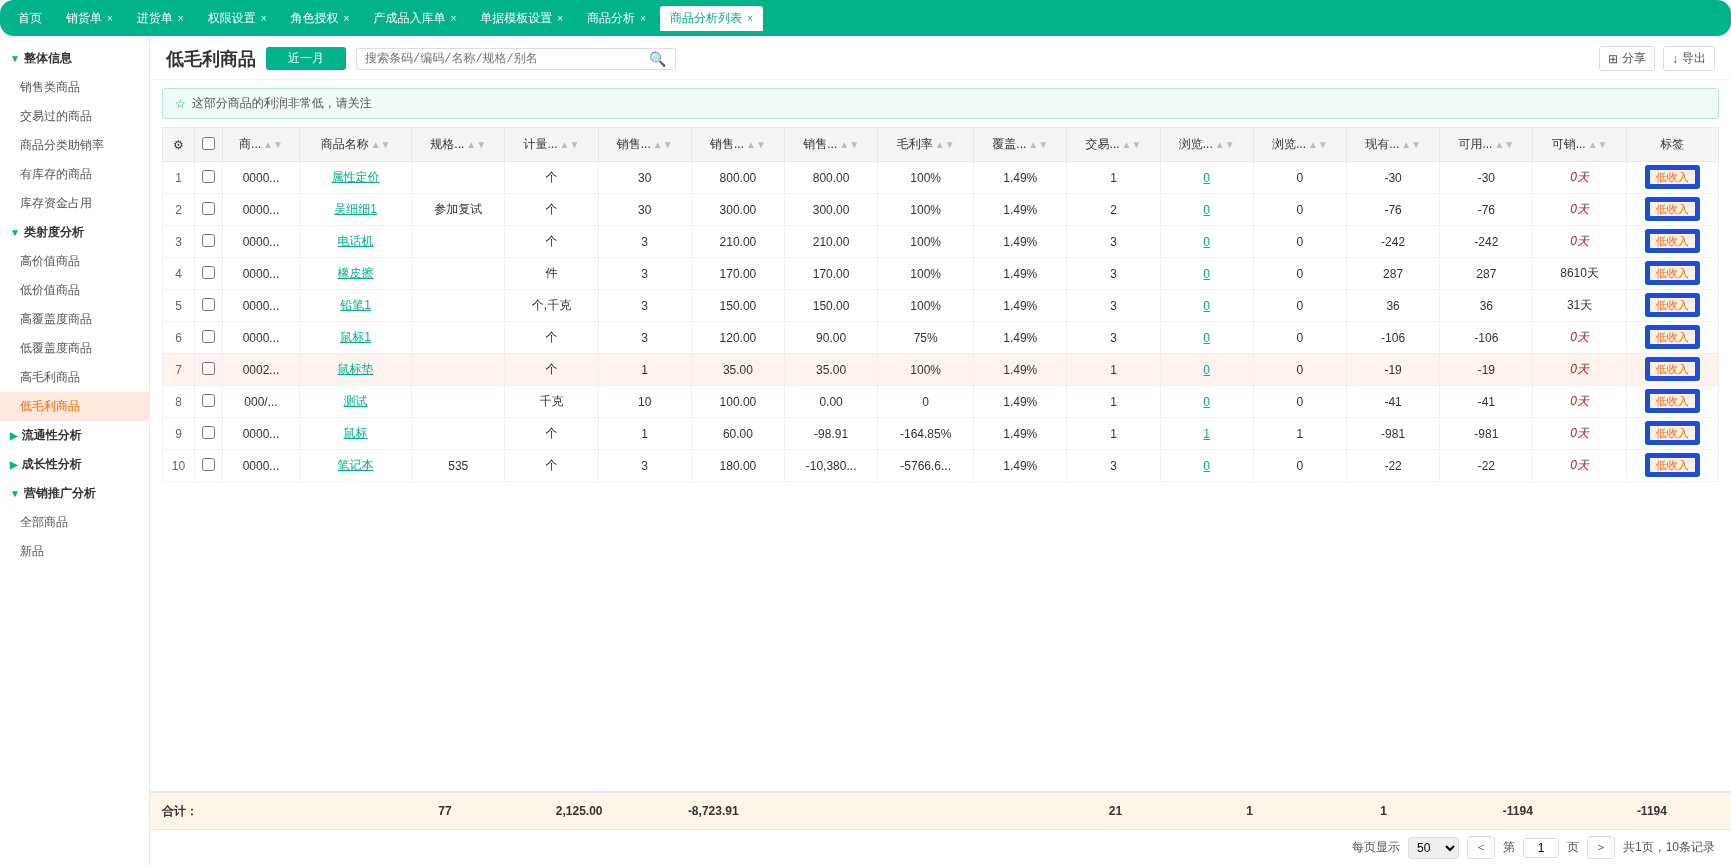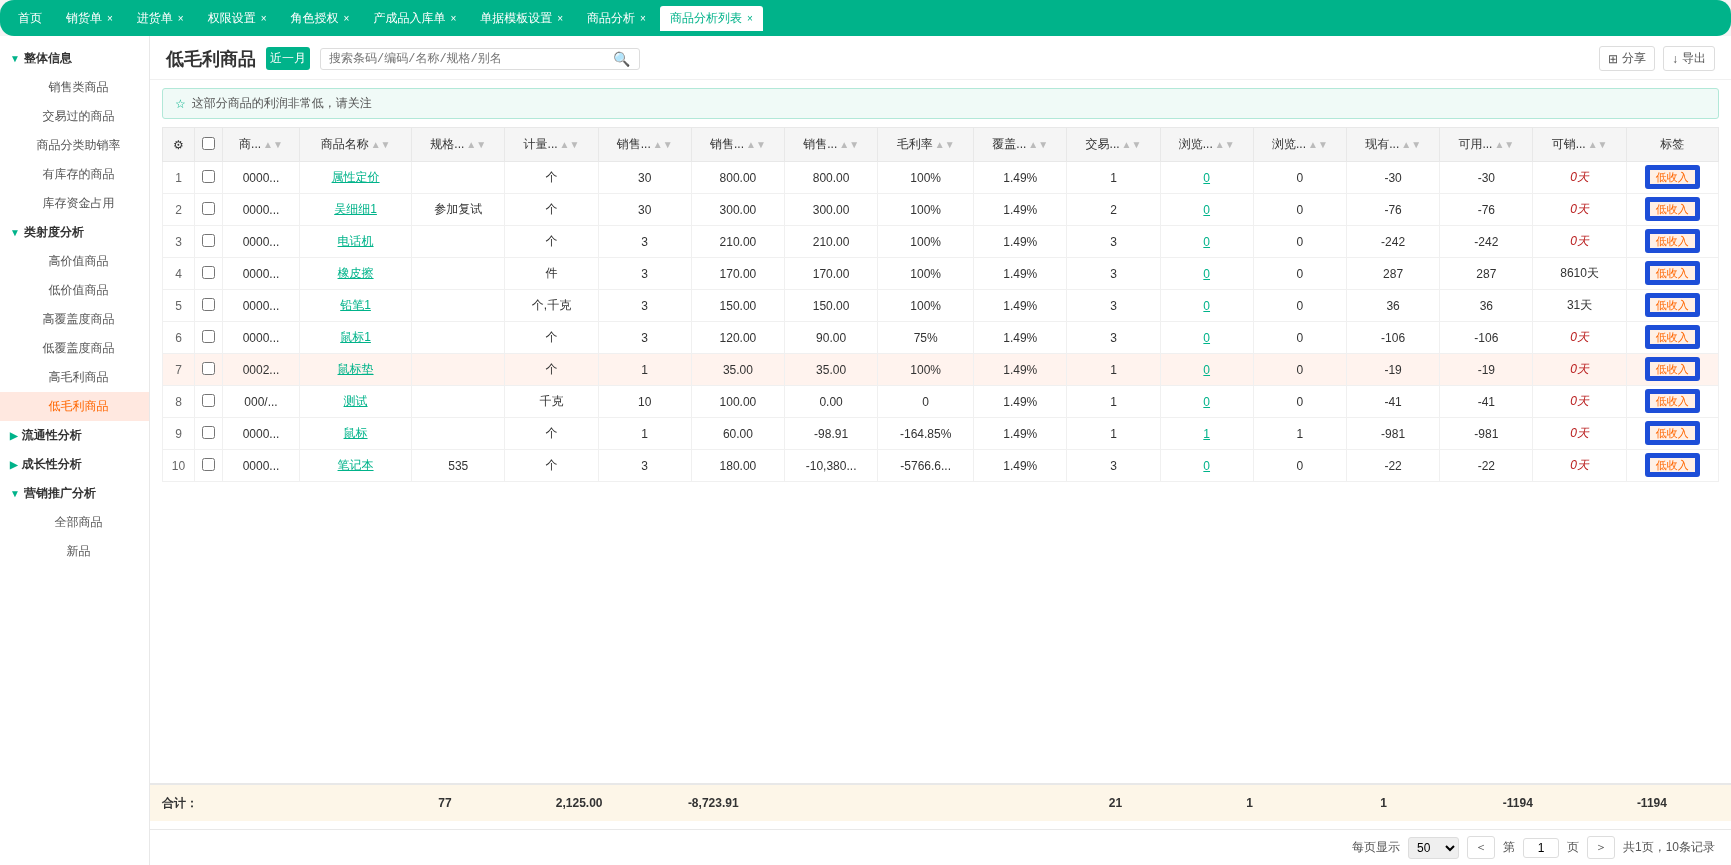--- a/index.html
+++ b/index.html
@@ -44,21 +44,20 @@
       color: #333;
       font-weight: bold;
       cursor: pointer;
     }
     .sidebar-group-title .arrow { margin-right: 4px; font-size: 10px; color: #00b38a; }
     .sidebar-item {
       padding: 6px 12px 6px 20px;
       color: #555;
       cursor: pointer;
       white-space: nowrap;
-      text-align: center;
     }
     .sidebar-item.active { background: #ffe8e0; color: #ff6600; }
 
     
     .main-content {
       flex: 1;
       display: flex;
       flex-direction: column;
       overflow: hidden;
       background: #fff;
@@ -76,21 +75,21 @@
     .page-title {
       font-size: 18px;
       font-weight: bold;
       color: #333;
     }
     .date-filter-btn {
       background: #00b38a;
       color: #fff;
       border: none;
       border-radius: 3px;
-      padding: 3px 4px;
+      padding: 3px 22px;
       cursor: pointer;
       font-size: 12px;
     }
     .search-box {
       display: flex;
       align-items: center;
       border: 1px solid #ddd;
       border-radius: 3px;
       padding: 2px 8px;
       gap: 6px;
@@ -207,21 +206,20 @@
     
     .pagination-bar {
       display: flex;
       align-items: center;
       justify-content: flex-end;
       padding: 6px 16px;
       border-top: 1px solid #e8e8e8;
       background: #fff;
       gap: 8px;
       color: #555;
-      margin-top: 8px;
     }
     .page-size-select {
       border: 1px solid #ddd;
       border-radius: 3px;
       padding: 2px 4px;
       font-size: 12px;
     }
     .page-btn {
       border: 1px solid #ddd;
       background: #fff;

